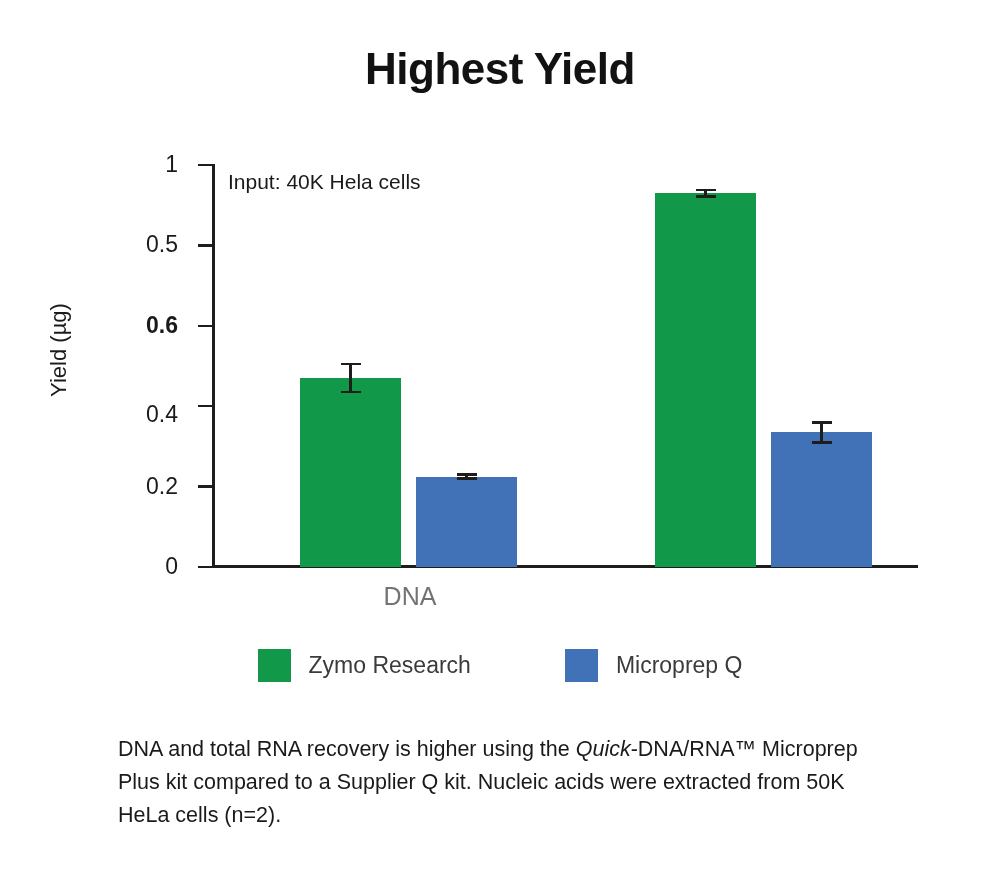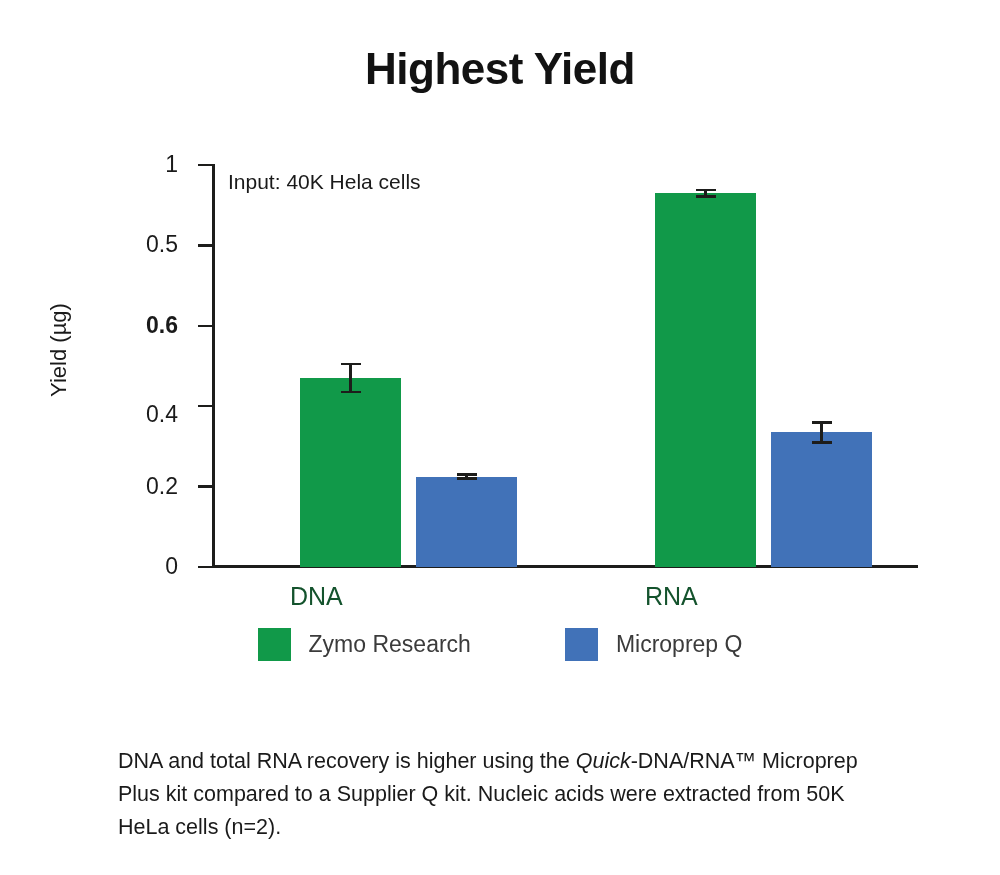--- a/index.html
+++ b/index.html
@@ -122,29 +122,29 @@
     position: absolute;
     width: 20px;
     height: 2.6px;
     background: #1d1d1b;
   }
 
   .xtick-label {
     position: absolute;
     top: 582px;
     font-size: 25px;
-    color: #14532d;
-    text-align: left;
+    color: #737373;
+    text-align: center;
     width: 240px;
   }
 
   
   .legend {
     position: absolute;
-    top: 628px;
+    top: 649px;
     left: 0;
     width: 1000px;
     display: flex;
     justify-content: center;
     align-items: center;
     gap: 94px;
   }
   .legend-item {
     display: flex;
     align-items: center;
@@ -163,21 +163,20 @@
 
   
   .caption {
     position: absolute;
     left: 118px;
     top: 733px;
     width: 770px;
     font-size: 21.5px;
     line-height: 33px;
     color: #1a1a1a;
-    margin-top: 12px;
   }
   .caption .ital {
     font-style: italic;
   }
 </style>
 </head>
 <body>
 
 <div class="figure-title">Highest Yield</div>
 
@@ -230,21 +229,20 @@
       <div class="errbar" style="left: 465.2px; top: 309.54px; height: 4.02px;"></div>
       <div class="errcap" style="left: 456.5px; top: 308.24px;"></div>
       <div class="errcap" style="left: 456.5px; top: 312.26px;"></div>
       <div class="bar" style="left: 771px; width: 101px; height: 134.67px; background: rgb(65, 114, 184);"></div>
       <div class="errbar" style="left: 820.2px; top: 257.28px; height: 20.1px;"></div>
       <div class="errcap" style="left: 811.5px; top: 255.98px;"></div>
       <div class="errcap" style="left: 811.5px; top: 276.08px;"></div>
     </div>
 
   <div class="xtick-label" style="left:290px;">DNA</div>
-  <div class="xtick-label" style="left:645px;">RNA</div>
 
   <div class="legend">
     <div class="legend-item">
       <span class="legend-swatch" id="sw0" style="background: rgb(17, 153, 73);"></span>
       <span class="legend-label">Zymo Research</span>
     </div>
     <div class="legend-item">
       <span class="legend-swatch" id="sw1" style="background: rgb(65, 114, 184);"></span>
       <span class="legend-label">Microprep Q</span>
     </div>

